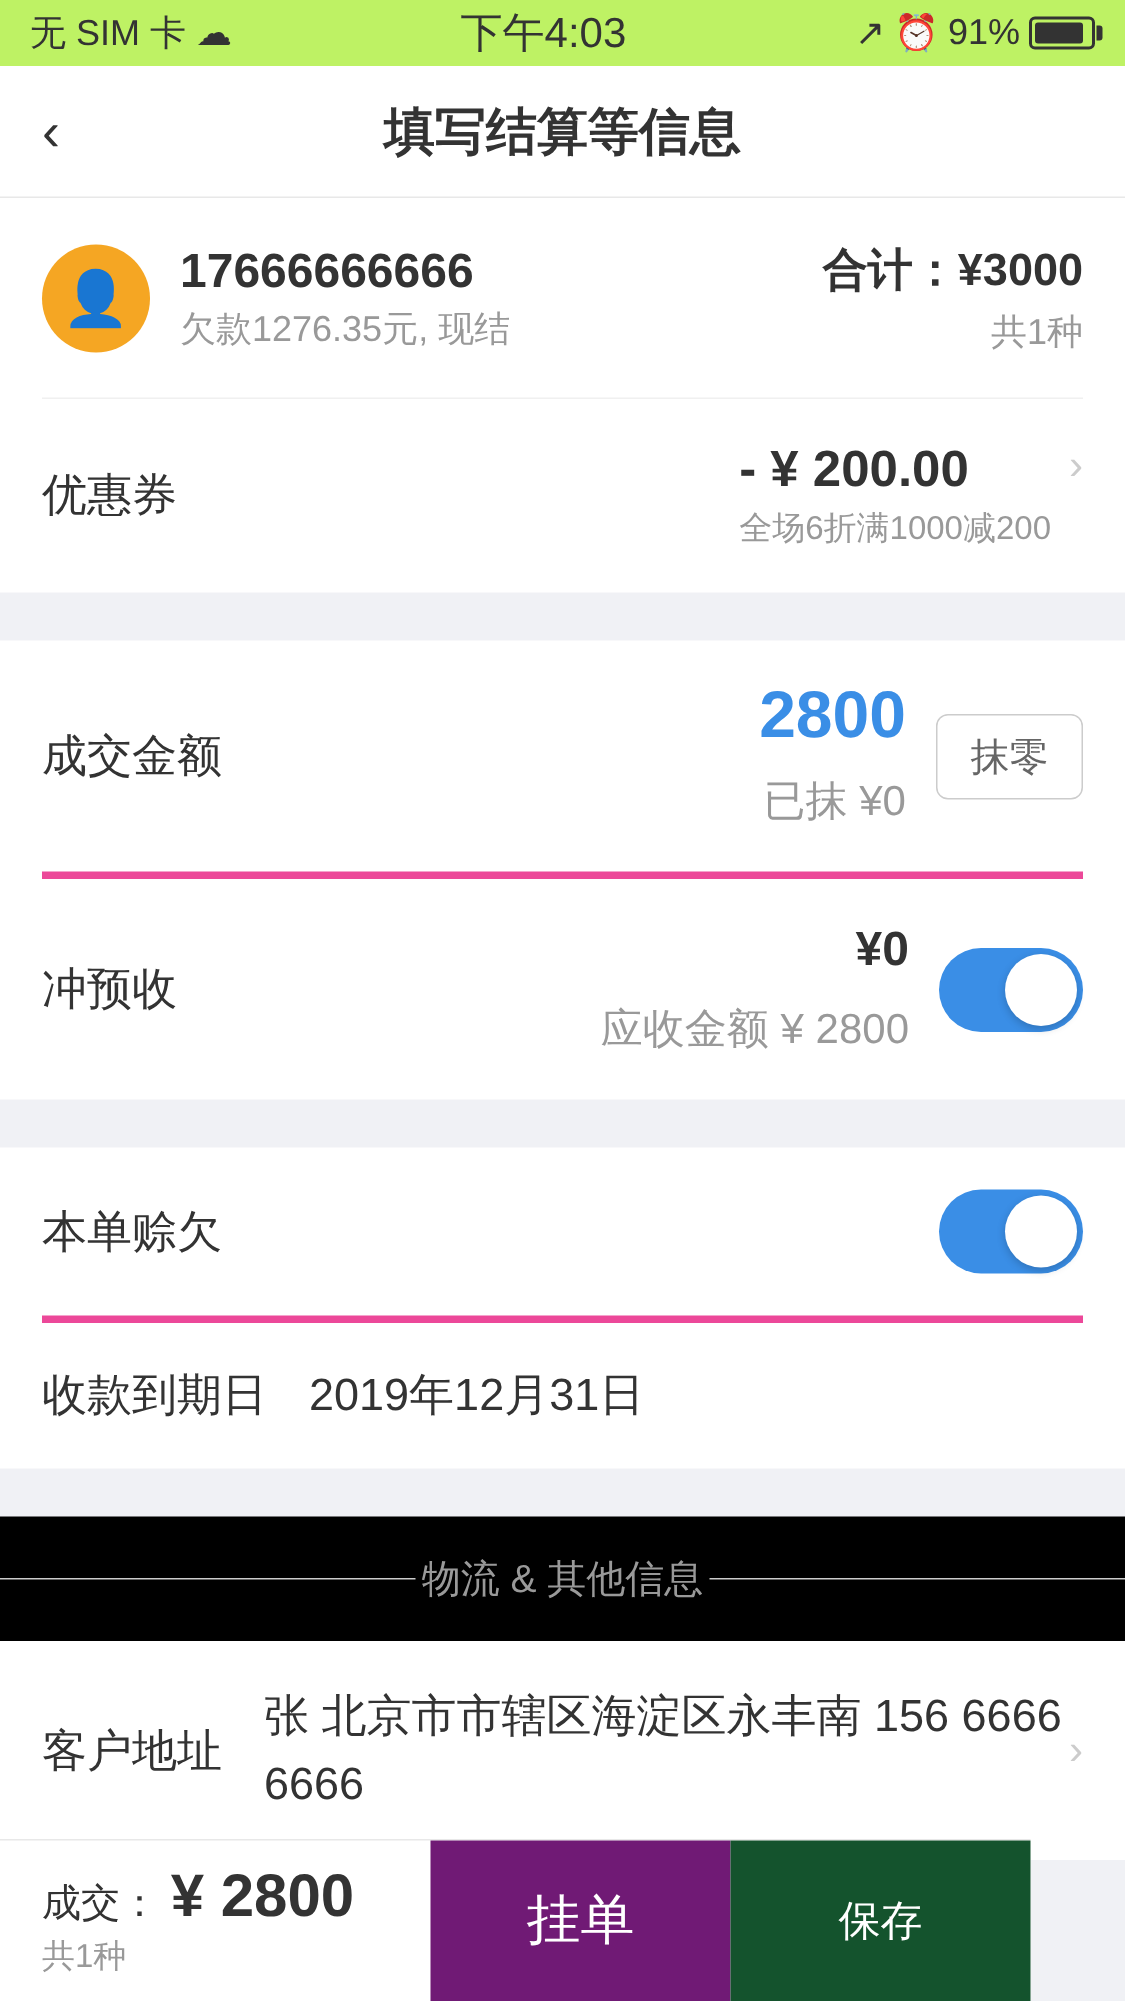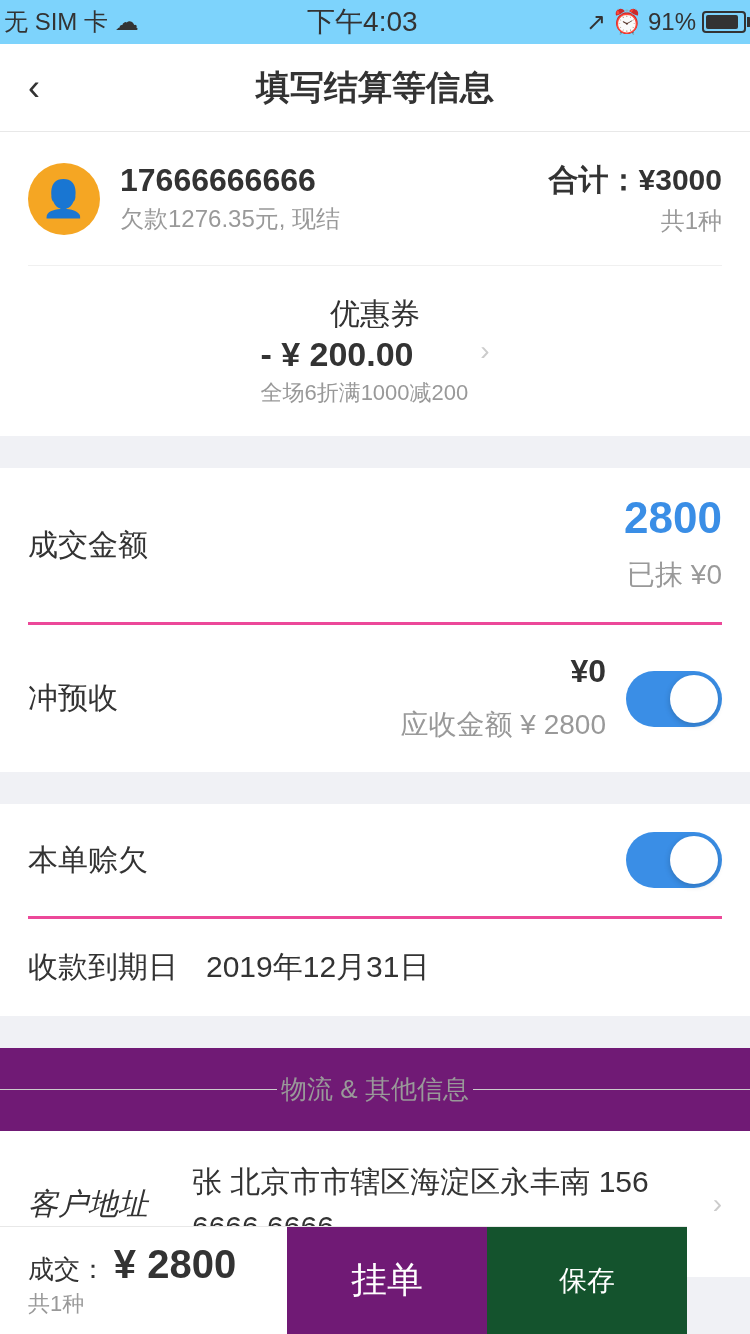--- a/index.html
+++ b/index.html
@@ -11,25 +11,25 @@
       font-family: -apple-system, "PingFang SC", "Helvetica Neue", sans-serif;
       font-size: 28px;
       color: #333;
       position: relative;
     }
 
     
     .status-bar {
       width: 100%;
       height: 44px;
-      background: #7dd3fc;
-      display: flex;
-      align-items: center;
-      justify-content: space-between;
-      padding: 0 4px;
+      background: #bef264;
+      display: flex;
+      align-items: center;
+      justify-content: space-between;
+      padding: 0 20px;
       font-size: 24px;
       color: #333;
     }
     .status-left { display: flex; align-items: center; gap: 8px; }
     .status-center { font-size: 28px; font-weight: 500; }
     .status-right { display: flex; align-items: center; gap: 6px; font-size: 24px; }
     .battery {
       width: 44px; height: 22px;
       border: 2px solid #333;
       border-radius: 4px;
@@ -109,41 +109,40 @@
     .total-count { font-size: 24px; color: #999; margin-top: 4px; }
 
     
     .coupon-row {
       display: flex;
       align-items: center;
       justify-content: space-between;
       padding: 28px 0;
       border-top: 1px solid #f0f0f0;
       cursor: pointer;
-      flex-direction: column;
     }
     .coupon-label { font-size: 30px; color: #333; }
     .coupon-right { display: flex; align-items: flex-start; gap: 12px; }
     .coupon-discount { font-size: 34px; font-weight: 600; color: #333; }
     .coupon-detail { font-size: 22px; color: #999; margin-top: 4px; text-align: right; }
     .chevron { font-size: 28px; color: #ccc; }
 
     
     .section-divider {
       height: 16px;
       background: #f0f1f5;
     }
 
     
     .form-row {
       display: flex;
       align-items: center;
       justify-content: space-between;
       padding: 28px 0;
-      border-bottom: 3px solid #ec4899;
+      border-bottom: 5px solid #ec4899;
     }
     .form-row:last-child { border-bottom: none; }
     .form-label { font-size: 30px; color: #333; }
     .form-value-wrap { display: flex; align-items: center; gap: 20px; }
     .form-value-big { font-size: 44px; font-weight: 700; color: #3a8ee6; line-height: 1; }
     .form-value-sub { font-size: 28px; color: #999; margin-top: 16px; text-align: right; }
 
     
     .round-off-btn {
       border: 1px solid #ccc;
@@ -173,39 +172,39 @@
       right: 4px;
       box-shadow: 0 2px 6px rgba(0,0,0,0.2);
     }
 
     
     .logistics-divider {
       display: flex;
       align-items: center;
       justify-content: center;
       padding: 24px 0;
-      background: #701a75;
+      background: #000000;
       gap: 4px;
     }
     .logistics-line {
       flex: 1;
       height: 1px;
       background: #ccc;
     }
     .logistics-text { font-size: 26px; color: #999; }
 
     
     .address-row {
       display: flex;
       align-items: center;
       justify-content: space-between;
       padding: 28px 0;
       cursor: pointer;
     }
-    .address-label { font-size: 30px; color: #333; flex-shrink: 0; margin-right: 44px; font-style: italic; }
+    .address-label { font-size: 30px; color: #333; flex-shrink: 0; margin-right: 28px; }
     .address-value { font-size: 30px; color: #333; flex: 1; line-height: 1.5; }
     .address-chevron { font-size: 28px; color: #ccc; flex-shrink: 0; }
 
     
     .bottom-area {
       position: fixed;
       bottom: 0;
       width: 687px;
       height: 108px;
       background: #fff;
@@ -299,20 +298,21 @@
 
 <div class="card">
 
   <div class="form-row">
     <span class="form-label">成交金额</span>
     <div class="form-value-wrap">
       <div>
         <div class="form-value-big">2800</div>
         <div class="form-value-sub">已抹  ¥0</div>
       </div>
+      <button class="round-off-btn">抹零</button>
     </div>
   </div>
 
   <div class="form-row">
     <span class="form-label">冲预收</span>
     <div class="form-value-wrap">
       <div>
         <div style="font-size:32px;font-weight:600;color:#333;text-align:right;">¥0</div>
         <div class="form-value-sub">应收金额 ¥ 2800</div>
       </div>

